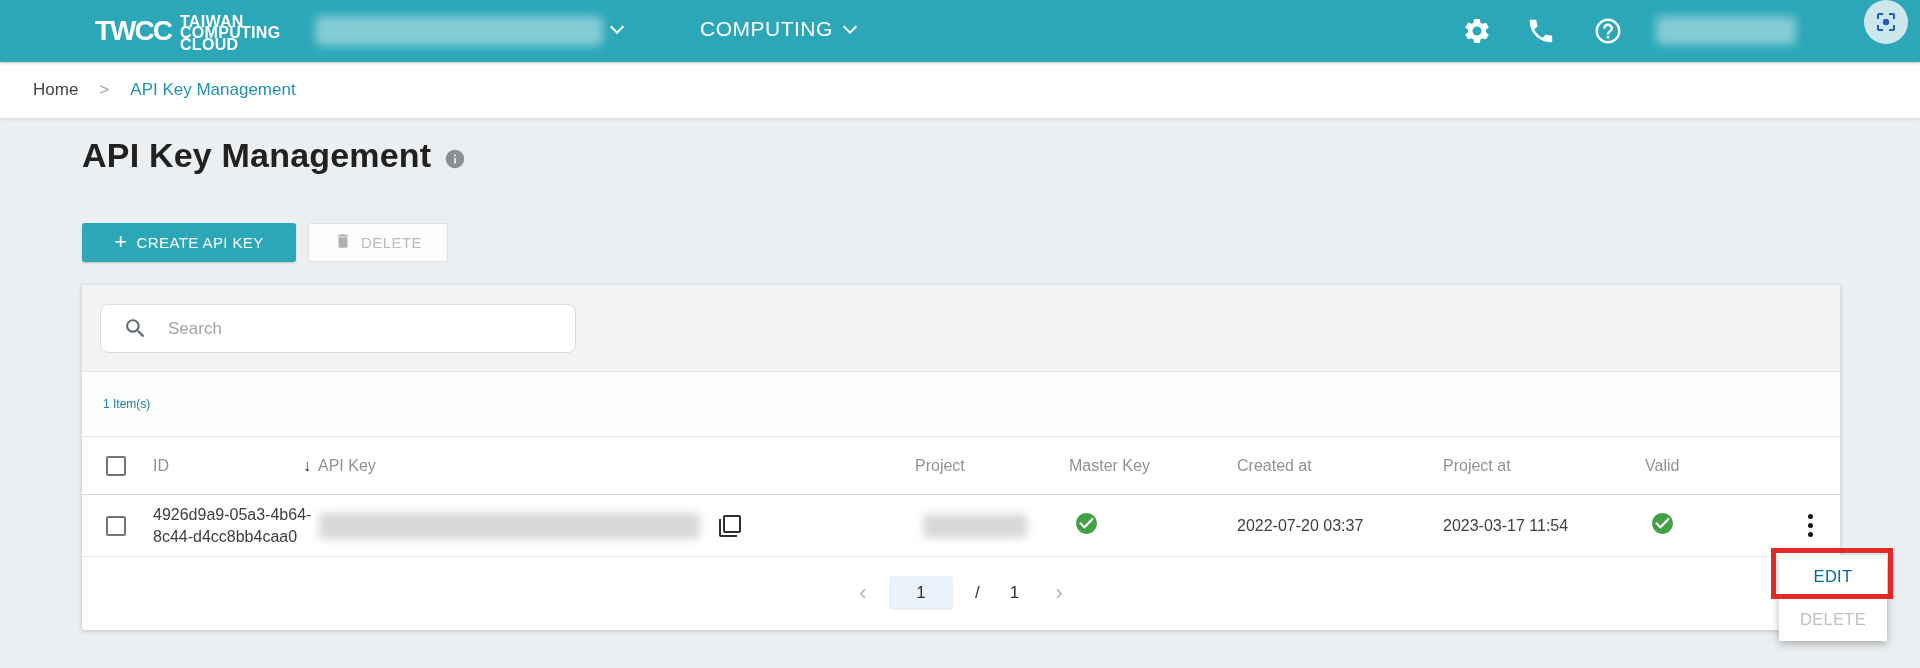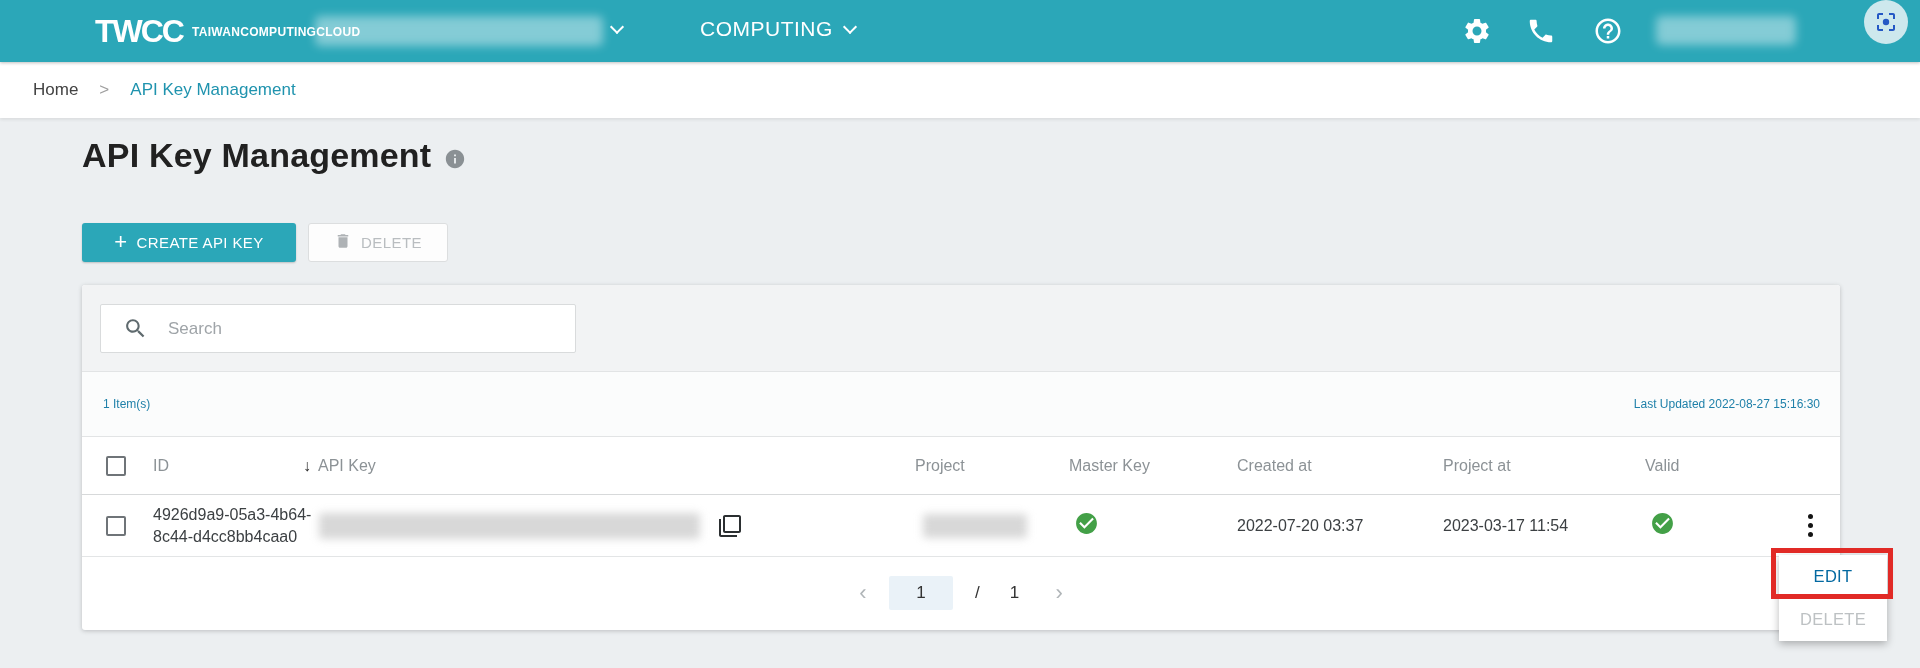--- a/index.html
+++ b/index.html
@@ -11,22 +11,22 @@
     overflow:hidden;
     -webkit-font-smoothing:antialiased;
   }
   
   .navbar {
     position:absolute; top:0; left:0; width:1920px; height:62px;
     background:#2BA7B8; z-index:30;
     box-shadow:0 1px 3px rgba(0,0,0,.25);
   }
   .logo { position:absolute; left:95px; top:9px; display:flex; align-items:center; gap:9px; cursor:pointer; }
-  .logo-main { color:#fff; font-size:32px; font-weight:800; letter-spacing:-2px; line-height:44px; }
-  .logo-tag { display:flex; flex-direction:row; color:#fff; font-size:12px; font-weight:700; line-height:11.5px; letter-spacing:.3px; padding-top:4px; }
+  .logo-main { color:#fff; font-size:28px; font-weight:800; letter-spacing:-2px; line-height:44px; }
+  .logo-tag { display:flex; flex-direction:column; color:#fff; font-size:16px; font-weight:700; line-height:11.5px; letter-spacing:.3px; padding-top:4px; }
   .nav-blur { background:rgba(255,255,255,.42); border-radius:5px; filter:blur(5px); }
   .proj-blur { position:absolute; left:315px; top:16px; width:288px; height:30px; }
   .user-blur { position:absolute; left:1656px; top:16px; width:140px; height:29px; }
   .chev { display:inline-block; width:10px; height:10px; border-right:2.5px solid #fff; border-bottom:2.5px solid #fff; transform:rotate(45deg); }
   .proj-chev { position:absolute; left:612px; top:22px; }
   .services { position:absolute; left:700px; top:17px; display:flex; align-items:center; gap:12px; color:#fff; font-size:21px; font-weight:500; letter-spacing:.5px; cursor:pointer; }
   .services .chev { margin-top:-4px; }
   .nav-icon { position:absolute; top:16px; width:30px; height:30px; cursor:pointer; }
   .nav-icon svg { width:30px; height:30px; fill:#fff; }
   .scan-badge { position:absolute; left:1864px; top:0px; width:44px; height:44px; border-radius:50%; background:#CDE8ED; display:flex; align-items:center; justify-content:center; }
@@ -54,21 +54,21 @@
   .btn-delete { width:140px; background:#FDFDFD; border:1px solid #DCDEDF; color:#B9BDC0; cursor:default; }
   .btn-delete svg { width:18px; height:18px; fill:#AEB2B5; }
   .btn-refresh { width:154px; background:#fff; border:1px solid #2BA7B8; color:#37474F; }
   .btn-refresh svg { width:19px; height:19px; fill:#37474F; }
   
   .card { position:absolute; left:82px; top:285px; width:1758px; height:345px;
           background:#fff; border-radius:3px; box-shadow:0 1px 4px rgba(60,64,67,.28); }
   .search-section { height:87px; background:#F2F3F4; border-bottom:1px solid #E2E4E5;
           border-radius:3px 3px 0 0; padding:19px 0 0 18px; }
   .search-box { width:476px; height:49px; background:#fff; border:1px solid #D9DBDC;
-          border-radius:2px; display:flex; align-items:center; padding-left:22px; gap:20px; }
+          border-radius:8px; display:flex; align-items:center; padding-left:22px; gap:20px; }
   .search-box svg { width:25px; height:25px; fill:#5F6A6E; flex:none; }
   .search-box input { border:none; outline:none; font-size:17px; color:#333; width:380px;
           font-family:"Liberation Sans", sans-serif; background:transparent; }
   .search-box input::placeholder { color:#9FA4A8; }
   .items-row { height:65px; background:#FBFCFC; border-bottom:1px solid #E2E4E5;
           display:flex; align-items:center; justify-content:space-between;
           padding:0 20px 0 21px; font-size:12px; color:#1F80A9; }
   .tbl-grid { display:grid; grid-template-columns:64px 165px 597px 154px 168px 206px 202px 132px 70px; align-items:center; }
   .tbl-head { height:58px; border-bottom:1px solid #D7D9DA; color:#8C9296; font-size:16px; }
   .tbl-head .cell, .tbl-row .cell { padding-left:7px; }
@@ -187,21 +187,20 @@
     <div class="search-box">
       <svg viewBox="0 0 24 24">
           <path d="M15.5 14h-.79l-.28-.27C15.41 12.59 16 11.11 16 9.5 16 5.91 13.09 3 9.5 3S3 5.91 3 9.5 5.91 16 9.5 16c1.61 0 3.09-.59 4.23-1.57l.27.28v.79l5 5L20.49 19l-5-5zm-6 0C7.01 14 5 11.99 5 9.5S7.01 5 9.5 5 14 7.01 14 9.5 11.99 14 9.5 14z"></path>
         </svg>
       <input type="text" placeholder="Search" style="">
     </div>
   </div>
 
   <div class="items-row">
     <span>1 Item(s)</span>
-    <span>Last Updated 2022-08-27 15:16:30</span>
   </div>
 
   <div class="tbl-grid tbl-head">
     <div class="cell cell-check">
         <div class="checkbox"></div>
       </div>
     <div class="cell id-head">
       <span>ID</span>
       <span class="sort-arrow">↓</span>
     </div>

